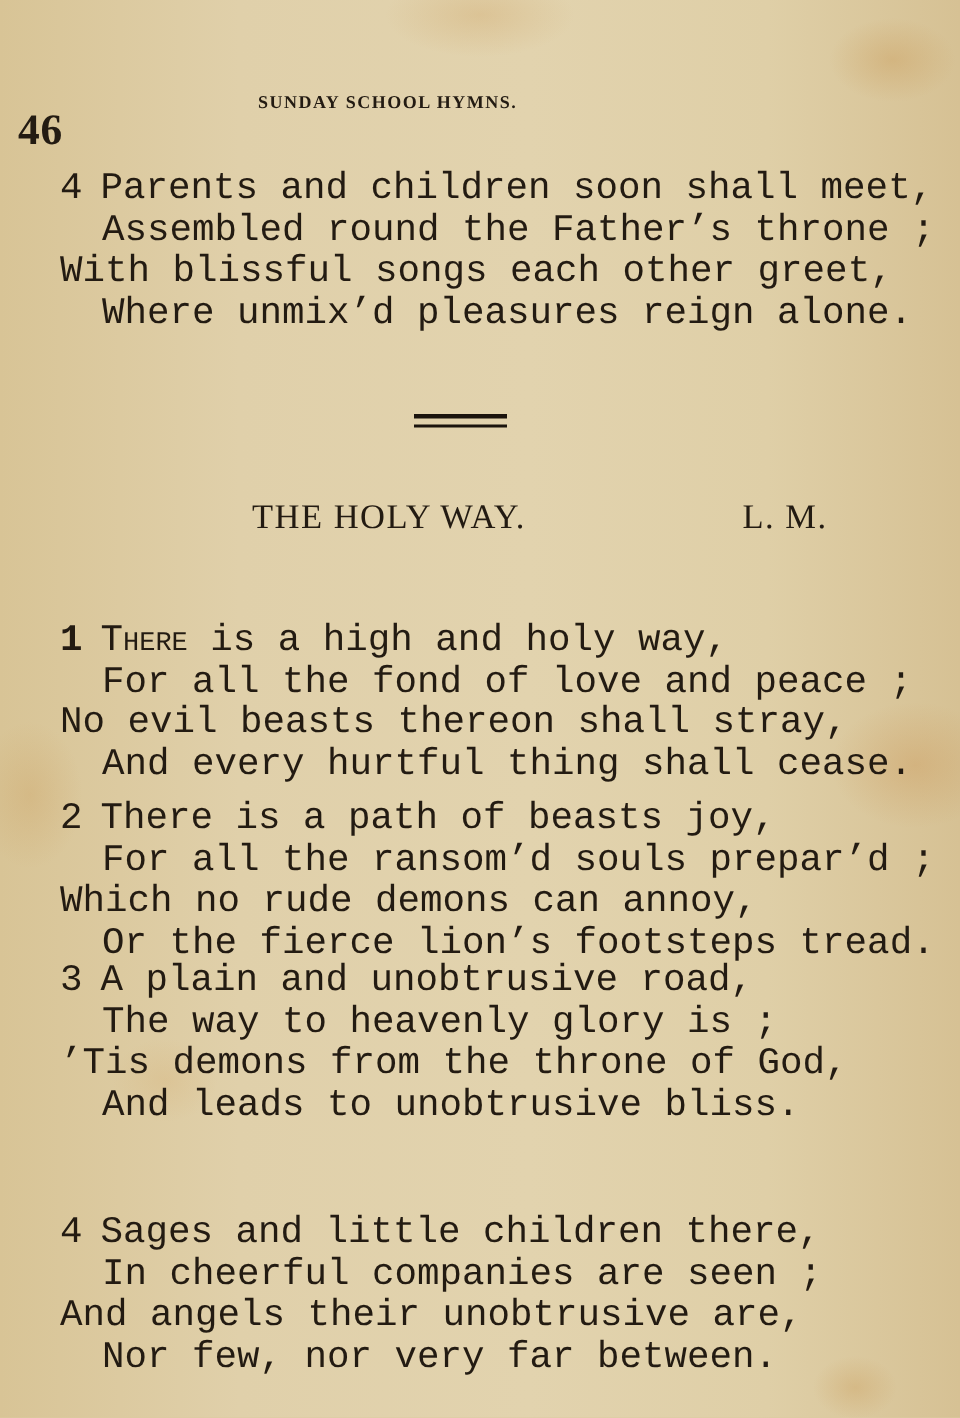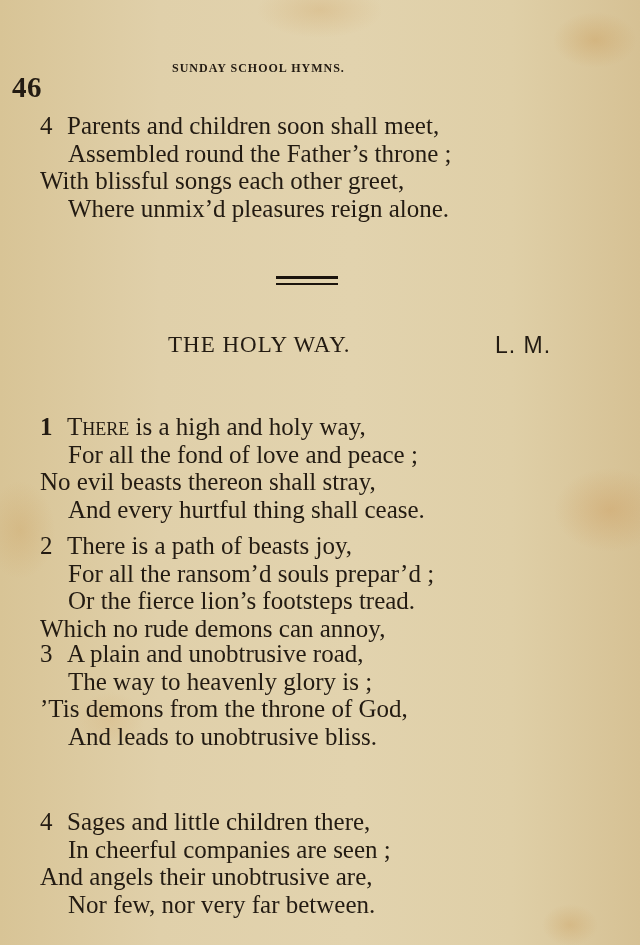--- a/index.html
+++ b/index.html
@@ -48,21 +48,21 @@
       left: 160px;
       top: 6px;
       font-family: "Liberation Serif", "DejaVu Serif", serif;
       font-size: 12px;
       font-weight: bold;
       letter-spacing: 1px;
     }
     .stanza {
       position: absolute;
       left: 40px;
-      font-family: Liberation Serif, serif;
+      font-family: Liberation Mono, monospace;
       font-size: 25px;
       line-height: 27.5px;
     }
     .line {
       white-space: nowrap;
       display: block;
     }
     .line.indent { padding-left: 28px; }
     .verse-num {
       display: inline-block;
@@ -89,21 +89,21 @@
       top: 332px;
       left: 168px;
       font-family: "Liberation Serif", "DejaVu Serif", serif;
       font-size: 23px;
       letter-spacing: 1px;
     }
     .hymn-meter {
       position: absolute;
       top: 332px;
       left: 495px;
-      font-family: Liberation Sans, sans-serif;
+      font-family: Liberation Serif, serif;
       font-size: 23px;
       letter-spacing: 1px;
     }
     
     .bleed {
       position: absolute;
       font-family: "Liberation Serif", "DejaVu Serif", serif;
       font-size: 24px;
       color: rgba(60,45,30,0.10);
       transform: scaleX(-1);
@@ -141,22 +141,22 @@
   <div class="stanza" style="top:392px;margin-top:21px;">
     <span class="line"><span class="verse-num" style="font-weight:bold;">1</span><span class="smallcaps">There</span><span> is a high and holy  way,</span></span>
     <span class="line indent">For all the fond of love and peace ;</span>
     <span class="line">No evil beasts thereon shall stray,</span>
     <span class="line indent">And every hurtful thing shall cease.</span>
   </div>
 
   <div class="stanza" style="top:532px;">
     <span class="line"><span class="verse-num">2</span><span>There is a path of beasts joy,</span></span>
     <span class="line indent">For all the ransom’d souls prepar’d ;</span>
+    <span class="line">Which no rude demons can annoy,</span>
     <span class="line indent">Or the fierce lion’s footsteps tread.</span>
-    <span class="line">Which no rude demons can annoy,</span>
   </div>
 
   <div class="stanza" style="top:640px;">
     <span class="line"><span class="verse-num">3</span><span>A plain and unobtrusive road,</span></span>
     <span class="line indent">The way to heavenly glory is ;</span>
     <span class="line">’Tis demons from the throne of God,</span>
     <span class="line indent">And leads to unobtrusive bliss.</span>
   </div>
 
   <div class="stanza" style="top:808px;">

